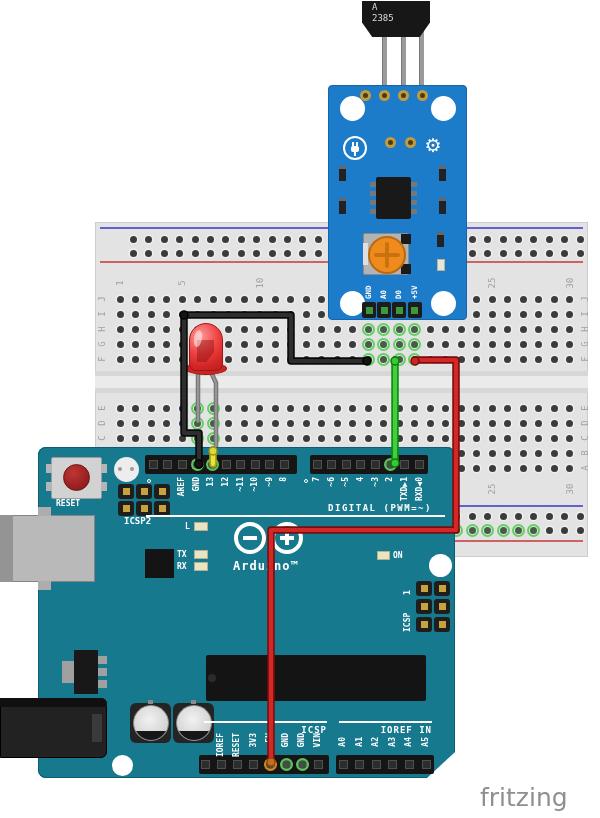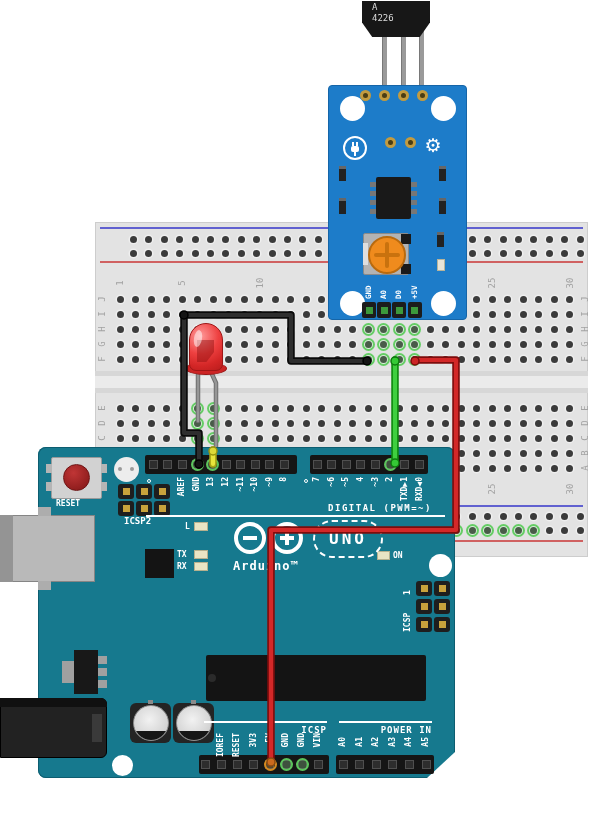--- a/index.html
+++ b/index.html
@@ -583,21 +583,21 @@
           <div class="abs" style="left: 78.6px; top: 216px; width: 14px; height: 16px; background: rgb(28, 28, 28); border-radius: 2px;">
             <div class="abs" style="left: 3.5px; top: 4.5px; width: 7px; height: 7px; background: rgb(60, 154, 60);"></div>
           </div>
           <div class="silk vup" style="left: 85.6px; top: 213px; font-size: 7.5px;">+5V</div>
         </div>
     </div>
 
     <div class="abs" id="sensor-body" style="left:362px;top:1px;width:68px;height:36px;background:#171717;
                 clip-path:polygon(0 0,100% 0,100% 60%,85% 100%,15% 100%,0 60%);">
       <div class="silk" style="left:10px;top:2px;color:#dcdcdc;font-size:9px;font-weight:normal;">A</div>
-      <div class="silk" style="left:10px;top:13px;color:#dcdcdc;font-size:9px;font-weight:normal;">4226</div>
+      <div class="silk" style="left:10px;top:13px;color:#dcdcdc;font-size:9px;font-weight:normal;">2385</div>
     </div>
   </div>
 
   <div class="layer" id="layer-led" style="z-index:4">
     <svg width="600" height="818" style="position:absolute;left:0;top:0;">
       <path d="M198,372 V421" stroke="#6e6e6e" stroke-width="4.5" fill="none" stroke-linecap="round"></path>
       <path d="M198,372 V421" stroke="#969696" stroke-width="2.5" fill="none" stroke-linecap="round"></path>
       <path d="M211,372 L216,383 V452" stroke="#6e6e6e" stroke-width="4.5" fill="none" stroke-linecap="round" stroke-linejoin="round"></path>
       <path d="M211,372 L216,383 V452" stroke="#969696" stroke-width="2.5" fill="none" stroke-linecap="round" stroke-linejoin="round"></path>
     </svg>
@@ -673,22 +673,20 @@
     <div class="abs" style="left:377px;top:551px;width:13px;height:9px;background:#e9e4c4;border:1px solid #b5b08e;box-sizing:border-box;"></div>
     <div class="silk" style="left:393px;top:552px;">ON</div>
 
     <div class="abs" style="left:234px;top:522px;width:32px;height:32px;border:4px solid #fff;border-radius:50%;box-sizing:border-box;">
       <div class="abs" style="left:5px;top:10px;width:14px;height:4px;background:#fff;"></div>
     </div>
     <div class="abs" style="left:271px;top:522px;width:32px;height:32px;border:4px solid #fff;border-radius:50%;box-sizing:border-box;">
       <div class="abs" style="left:5px;top:10px;width:14px;height:4px;background:#fff;"></div>
       <div class="abs" style="left:10px;top:5px;width:4px;height:14px;background:#fff;"></div>
     </div>
-    <div class="abs" style="left:313px;top:520px;width:70px;height:38px;border:2px dashed #fff;border-radius:19px;box-sizing:border-box;
-                color:#fff;font:bold 16px 'DejaVu Sans Mono',monospace;letter-spacing:3px;text-align:center;line-height:34px;">UNO</div>
     <div class="silk" style="left:233px;top:560px;font-size:12px;letter-spacing:1px;">Arduino™</div>
 
     <div id="icsp-pins">
         <div class="abs" style="left: 416px; top: 581px; width: 16px; height: 15px; background: rgb(30, 30, 30); border-radius: 3px;">
           <div class="abs" style="left: 4.5px; top: 4px; width: 7px; height: 7px; background: rgb(200, 162, 60);"></div>
         </div>
         <div class="abs" style="left: 416px; top: 599px; width: 16px; height: 15px; background: rgb(30, 30, 30); border-radius: 3px;">
           <div class="abs" style="left: 4.5px; top: 4px; width: 7px; height: 7px; background: rgb(200, 162, 60);"></div>
         </div>
         <div class="abs" style="left: 416px; top: 617px; width: 16px; height: 15px; background: rgb(30, 30, 30); border-radius: 3px;">
@@ -799,21 +797,21 @@
         <div class="silk vdown" style="left: 409.4px; top: 737px;">A4</div>
         <div class="pinsq" style="left: 421.5px; top: 759.5px;"></div>
         <div class="silk vdown" style="left: 426px; top: 737px;">A5</div>
       </div>
 
     <div class="abs" style="left:146px;top:515px;width:299px;height:1.5px;background:#fff;"></div>
     <div class="silk" style="left:310px;top:504px;width:140px;text-align:center;font-size:9px;letter-spacing:1.5px;">DIGITAL (PWM=~)</div>
     <div class="abs" style="left:204px;top:721px;width:123px;height:1.5px;background:#fff;"></div>
     <div class="silk" style="left:204px;top:726px;width:123px;text-align:right;font-size:9px;letter-spacing:1px;">ICSP</div>
     <div class="abs" style="left:339px;top:721px;width:93px;height:1.5px;background:#fff;"></div>
-    <div class="silk" style="left:339px;top:726px;width:93px;text-align:right;font-size:9px;letter-spacing:1px;">POWER IN</div>
+    <div class="silk" style="left:339px;top:726px;width:93px;text-align:right;font-size:9px;letter-spacing:1px;">IOREF IN</div>
     <div class="abs" style="left:147px;top:479px;width:4px;height:4px;border:1px solid #fff;border-radius:50%;box-sizing:border-box;"></div>
     <div class="abs" style="left:304px;top:479px;width:4px;height:4px;border:1px solid #fff;border-radius:50%;box-sizing:border-box;"></div>
   </div>
 
   <div class="layer" id="layer-overlay" style="z-index:7">
     <div id="ard-rings">
         <div class="ring" style="left: 190.5px; top: 457.5px;"></div>
         <div class="ring" style="left: 205.5px; top: 457.5px;"></div>
         <div class="ring" style="left: 383.5px; top: 457.5px;"></div>
         <div class="ring" style="left: 279.5px; top: 757.5px;"></div>
@@ -835,13 +833,14 @@
         <circle cx="367" cy="361" r="4" fill="#141414" stroke="#000000" stroke-width="1.5"></circle>
         <circle cx="199" cy="464" r="4" fill="#141414" stroke="#000000" stroke-width="1.5"></circle>
         <circle cx="395" cy="361" r="4" fill="#35c935" stroke="#0d7a0d" stroke-width="1.5"></circle>
         <circle cx="395" cy="463" r="4" fill="#35c935" stroke="#0d7a0d" stroke-width="1.5"></circle>
         <circle cx="415" cy="361" r="4" fill="#cc2525" stroke="#7a0c0c" stroke-width="1.5"></circle>
         <circle cx="271" cy="762" r="4" fill="#cc6a1e" stroke="#8a4a10" stroke-width="1.5"></circle>
         <circle cx="213" cy="451" r="4" fill="#ddd938" stroke="#97930f" stroke-width="1.5"></circle>
       </svg>
   </div>
 
+  <div class="abs" style="left:480px;top:783px;z-index:8;font:25px 'DejaVu Sans',sans-serif;color:#8f8f8f;">fritzing</div>
 </div>
 
 </body></html>

